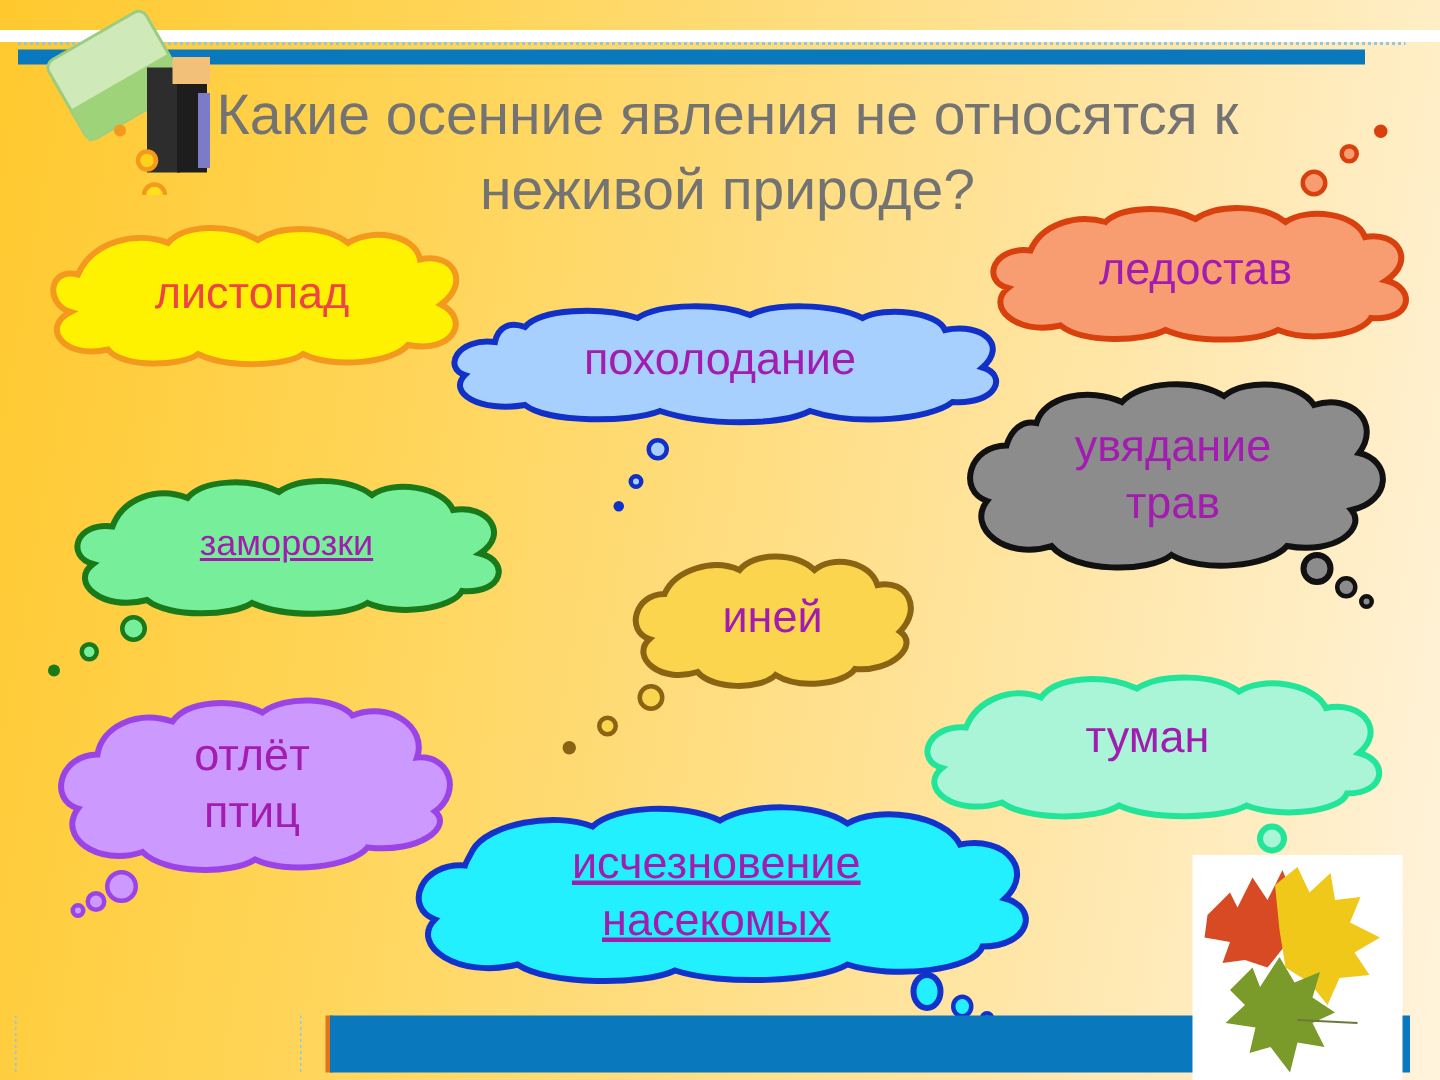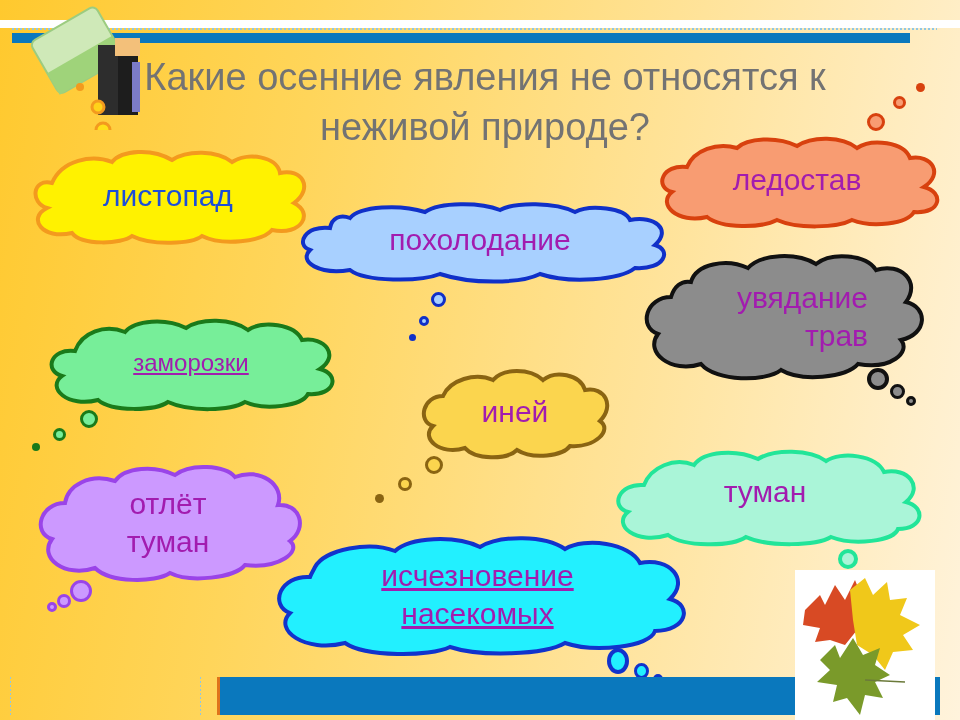--- a/index.html
+++ b/index.html
@@ -52,21 +52,21 @@
   <circle cx="78" cy="107" r="6" fill="#ffd21a" stroke="#f39a1e" stroke-width="3"></circle>
   <circle cx="83" cy="130" r="7" fill="#ffe01a" stroke="#f39a1e" stroke-width="3"></circle>
 </svg>
 
 <h1 class="title">Какие осенние явления не относятся к неживой природе?</h1>
 
 <div class="cloud" style="left:22px;top:148px;width:292px;height:96px;">
   <svg viewBox="0 0 292 96" preserveAspectRatio="none">
     <path d="M30,35 C10,30 8,55 25,60 C5,70 20,92 50,85 C60,98 100,96 110,88 C130,98 170,96 180,88 C200,98 240,94 250,82 C280,88 292,65 272,55 C292,40 280,20 258,25 C255,8 225,4 210,14 C195,2 165,2 150,12 C130,0 100,2 90,14 C70,6 40,12 30,35 Z" fill="#fff200" stroke="#f39a1e" stroke-width="4"></path>
   </svg>
-  <div class="label" style="color:#1d4ed8;padding-left:0px;">листопад</div>
+  <div class="label" style="color:#ef4444;padding-left:0px;">листопад</div>
 </div>
 
 <div class="cloud" style="left:290px;top:200px;width:380px;height:80px;">
   <svg viewBox="0 0 380 80" preserveAspectRatio="none">
     <path d="M40,28 C15,25 5,45 20,50 C8,62 30,75 60,70 C75,82 130,82 150,74 C180,84 230,84 250,74 C280,84 330,80 345,68 C375,70 382,50 365,45 C382,30 365,15 340,20 C335,8 300,4 285,12 C265,2 225,2 210,10 C190,2 150,2 135,12 C110,4 70,6 60,18 C50,14 42,18 40,28 Z" fill="#a8d0ff" stroke="#1030c8" stroke-width="4"></path>
   </svg>
   <div class="label">похолодание</div>
 </div>
 <div class="bubble" style="left:431px;top:292px;width:15px;height:15px;border:3px solid #1030c8;background:#a8d0ff;"></div>
 <div class="bubble" style="left:419px;top:316px;width:10px;height:10px;border:3px solid #1030c8;background:#a8d0ff;"></div>
@@ -79,21 +79,21 @@
   <div class="label">ледостав</div>
 </div>
 <div class="bubble" style="left:867px;top:113px;width:18px;height:18px;border:3px solid #d8410e;background:#f89c72;"></div>
 <div class="bubble" style="left:893px;top:96px;width:13px;height:13px;border:3px solid #d8410e;background:#f89c72;"></div>
 <div class="bubble" style="left:916px;top:83px;width:9px;height:9px;background:#d8410e;"></div>
 
 <div class="cloud" style="left:636px;top:252px;width:292px;height:130px;">
   <svg viewBox="0 0 292 130" preserveAspectRatio="none">
     <path d="M35,45 C10,45 2,75 22,82 C8,100 35,122 65,112 C80,130 130,130 145,118 C165,130 210,126 222,112 C255,118 275,100 265,88 C292,82 292,55 270,50 C285,30 265,10 240,18 C230,2 195,0 180,12 C160,0 125,2 112,16 C90,6 60,12 55,30 C45,28 38,35 35,45 Z" fill="#8c8c8c" stroke="#111111" stroke-width="4"></path>
   </svg>
-  <div class="label" style="padding:0 60px;box-sizing:border-box;text-align:right;">увядание трав</div>
+  <div class="label" style="padding:0 60px;box-sizing:border-box;">увядание трав</div>
 </div>
 <div class="bubble" style="left:867px;top:368px;width:22px;height:22px;border:4px solid #111;background:#8c8c8c;"></div>
 <div class="bubble" style="left:890px;top:384px;width:15px;height:15px;border:3px solid #111;background:#8c8c8c;"></div>
 <div class="bubble" style="left:906px;top:396px;width:10px;height:10px;border:3px solid #111;background:#8c8c8c;"></div>
 
 <div class="cloud" style="left:40px;top:316px;width:302px;height:94px;">
   <svg viewBox="0 0 302 94" preserveAspectRatio="none">
     <path d="M35,35 C10,32 4,55 22,60 C6,72 28,92 58,84 C72,96 115,95 128,86 C150,96 190,95 205,86 C225,95 262,90 268,78 C296,80 300,58 280,53 C300,40 285,20 262,24 C255,8 222,4 208,14 C192,2 160,2 146,12 C126,2 95,4 85,16 C65,8 42,16 35,35 Z" fill="#77ee99" stroke="#1a7a1a" stroke-width="4"></path>
   </svg>
   <div class="label" style="font-size:24px;text-decoration:underline;">заморозки</div>
@@ -109,21 +109,21 @@
   <div class="label">иней</div>
 </div>
 <div class="bubble" style="left:425px;top:456px;width:18px;height:18px;border:3px solid #8a6412;background:#fbd54e;"></div>
 <div class="bubble" style="left:398px;top:477px;width:14px;height:14px;border:3px solid #8a6412;background:#fbd54e;"></div>
 <div class="bubble" style="left:375px;top:494px;width:9px;height:9px;background:#8a6412;"></div>
 
 <div class="cloud" style="left:30px;top:463px;width:276px;height:120px;">
   <svg viewBox="0 0 276 120" preserveAspectRatio="none">
     <path d="M35,40 C10,40 2,70 22,76 C8,95 35,115 65,105 C80,120 125,120 140,110 C160,120 205,115 215,102 C250,106 272,88 260,78 C278,65 270,40 248,42 C255,22 230,4 205,14 C195,2 160,0 145,12 C125,2 95,4 85,18 C60,10 38,22 35,40 Z" fill="#cc99ff" stroke="#9a44e8" stroke-width="4"></path>
   </svg>
-  <div class="label" style="padding:0 80px;box-sizing:border-box;">отлёт туман</div>
+  <div class="label" style="padding:0 80px;box-sizing:border-box;">отлёт птиц</div>
 </div>
 <div class="bubble" style="left:70px;top:580px;width:22px;height:22px;border:3px solid #9a44e8;background:#cc99ff;"></div>
 <div class="bubble" style="left:57px;top:594px;width:14px;height:14px;border:3px solid #9a44e8;background:#cc99ff;"></div>
 <div class="bubble" style="left:47px;top:602px;width:10px;height:10px;border:3px solid #9a44e8;background:#cc99ff;"></div>
 
 <div class="cloud" style="left:606px;top:447px;width:318px;height:100px;">
   <svg viewBox="0 0 318 100" preserveAspectRatio="none">
     <path d="M38,38 C12,36 4,60 22,65 C6,78 30,98 62,88 C78,100 125,100 140,90 C162,100 210,99 225,90 C248,99 288,94 292,82 C318,82 320,60 300,55 C318,40 302,20 278,25 C270,8 235,4 220,14 C204,2 168,2 152,12 C130,2 98,4 88,18 C68,10 45,20 38,38 Z" fill="#aaf5d8" stroke="#22e599" stroke-width="4"></path>
   </svg>
   <div class="label" style="align-items:flex-start;padding-top:26px;box-sizing:border-box;">туман</div>

